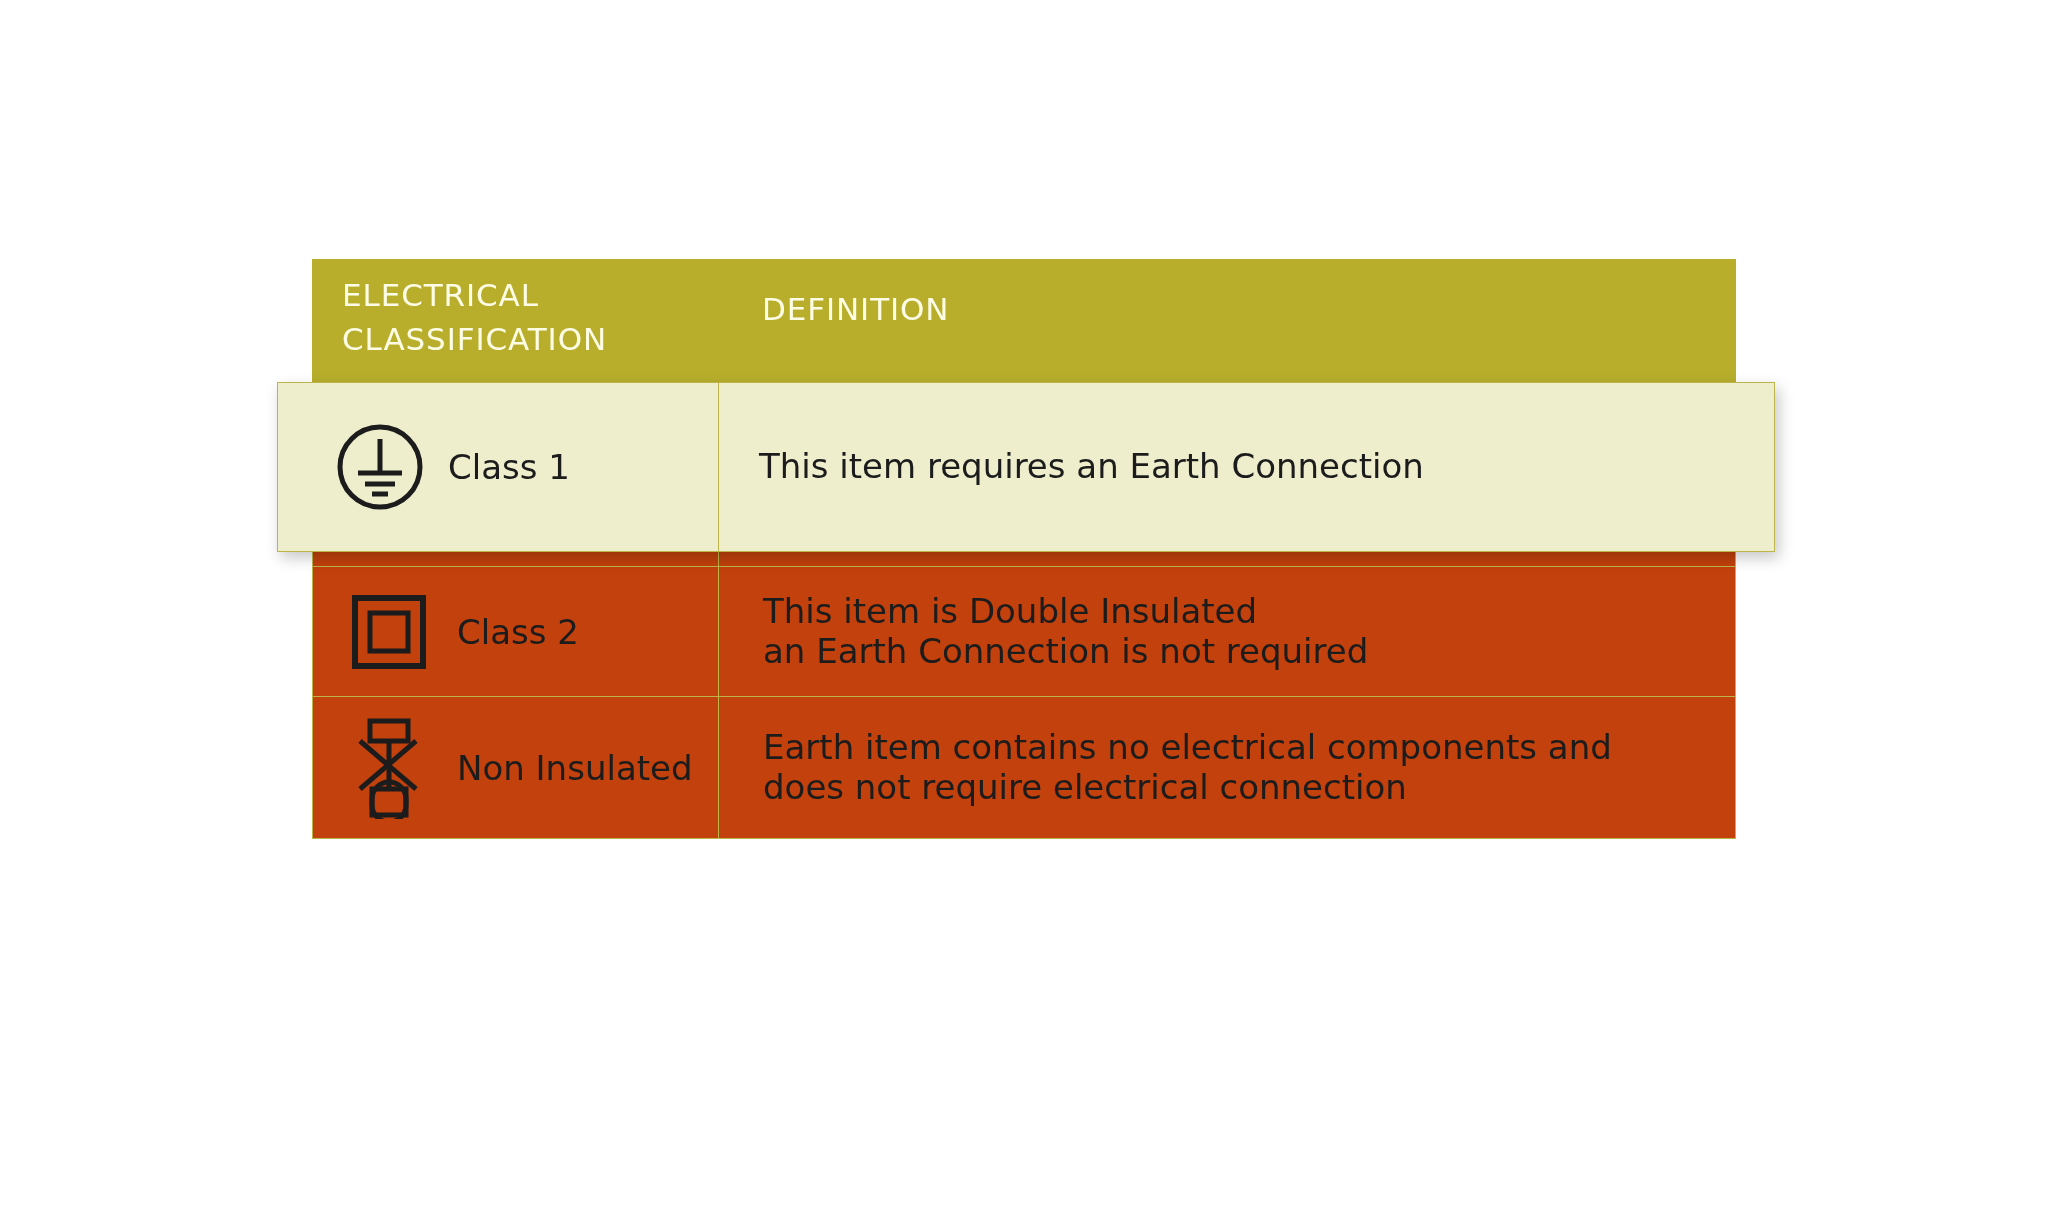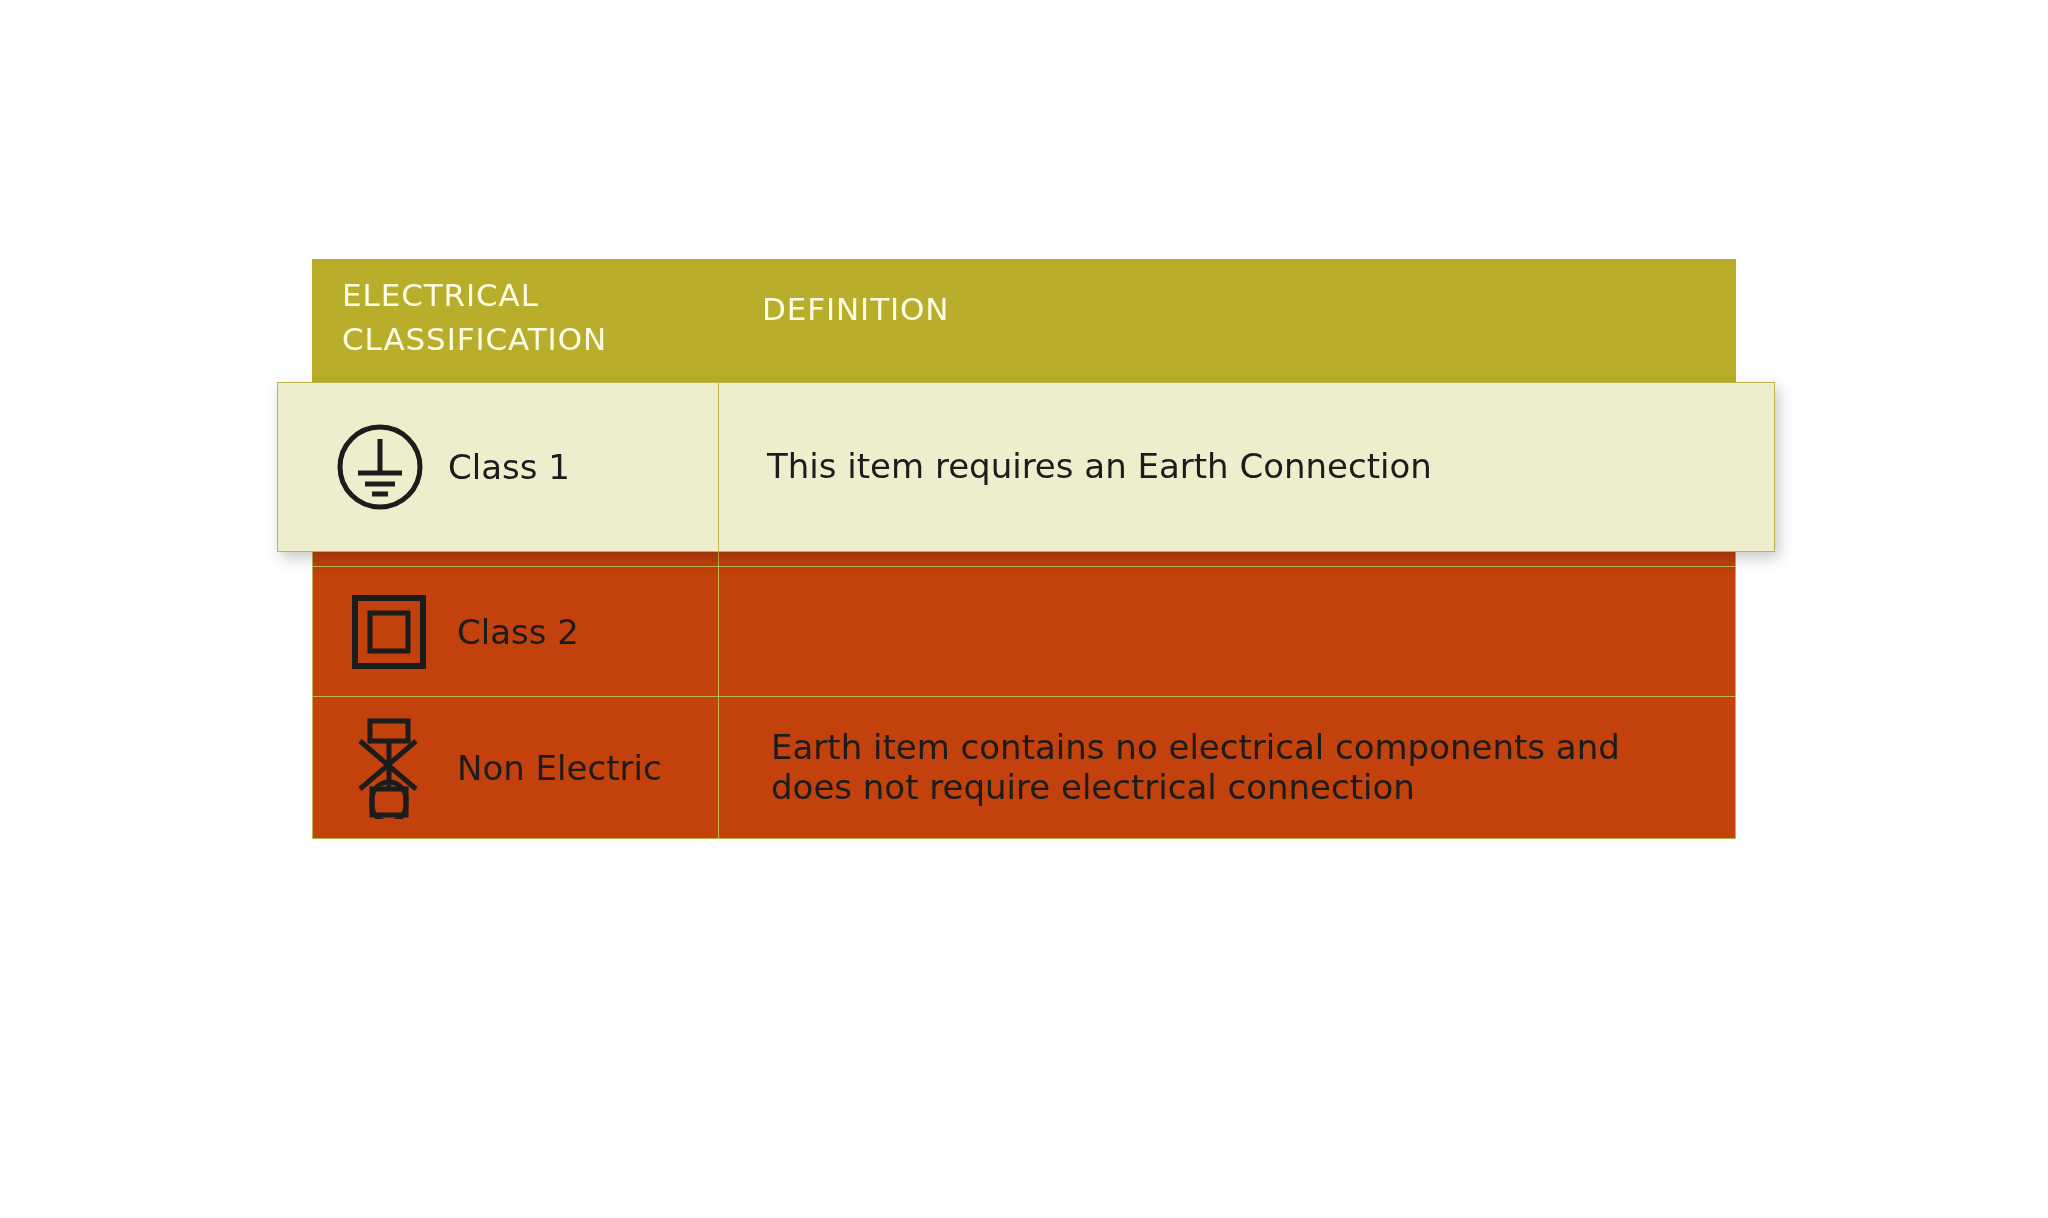--- a/index.html
+++ b/index.html
@@ -86,21 +86,20 @@
     font-size: 34px;
     color: #1c1c1c;
     margin-left: 22px;
     white-space: nowrap;
   }
   .def-text {
     font-size: 34px;
     color: #1c1c1c;
     line-height: 1.17;
     white-space: pre-line;
-    margin-left: 8px;
   }
 
   
   .r2 { height: 130px; }
   .r3 { height: 135px; }
   .r4 { height: 142px; }
 
   
   #row-class1 {
     position: absolute;
@@ -149,37 +148,41 @@
 
   <div class="trow r2">
     <div class="cell-sym">
       <div class="sym-box">
         <svg width="76" height="76" viewBox="0 0 76 76">
           <rect x="4" y="4" width="68" height="68" fill="none" stroke="#1c1c1c" stroke-width="6"></rect>
           <rect x="19" y="19" width="38" height="38" fill="none" stroke="#1c1c1c" stroke-width="5"></rect>
         </svg>
       </div>
       <span class="class-label">Class 2</span>
+    </div>
+    <div class="cell-def">
+      <div class="def-text">This item is Double Insulated
+an Earth Connection is not required</div>
     </div>
   </div>
 
 
   <div class="trow r4">
     <div class="cell-sym">
       <div class="sym-box">
         <svg width="70" height="102" viewBox="0 0 70 102">
           <rect x="16" y="4" width="38" height="20" fill="none" stroke="#1c1c1c" stroke-width="5"></rect>
           <line x1="35" y1="24" x2="35" y2="72" stroke="#1c1c1c" stroke-width="5"></line>
           <path d="M18 72 h34 v16 a17 17 0 0 1 -34 0 z" fill="none" stroke="#1c1c1c" stroke-width="5" transform="translate(0,0)"></path>
           <path d="M18 98 v-16 a17 17 0 0 1 34 0 v16 z" fill="none" stroke="#1c1c1c" stroke-width="5"></path>
           <line x1="6" y1="24" x2="62" y2="72" stroke="#1c1c1c" stroke-width="5"></line>
           <line x1="62" y1="24" x2="6" y2="72" stroke="#1c1c1c" stroke-width="5"></line>
         </svg>
       </div>
-      <span class="class-label">Non Electric</span>
+      <span class="class-label">Non Insulated</span>
     </div>
     <div class="cell-def">
       <div class="def-text">Earth item contains no electrical components and
 does not require electrical connection</div>
     </div>
   </div>
 </div>
 
 <div id="row-class1">
   <div class="cell-sym">

